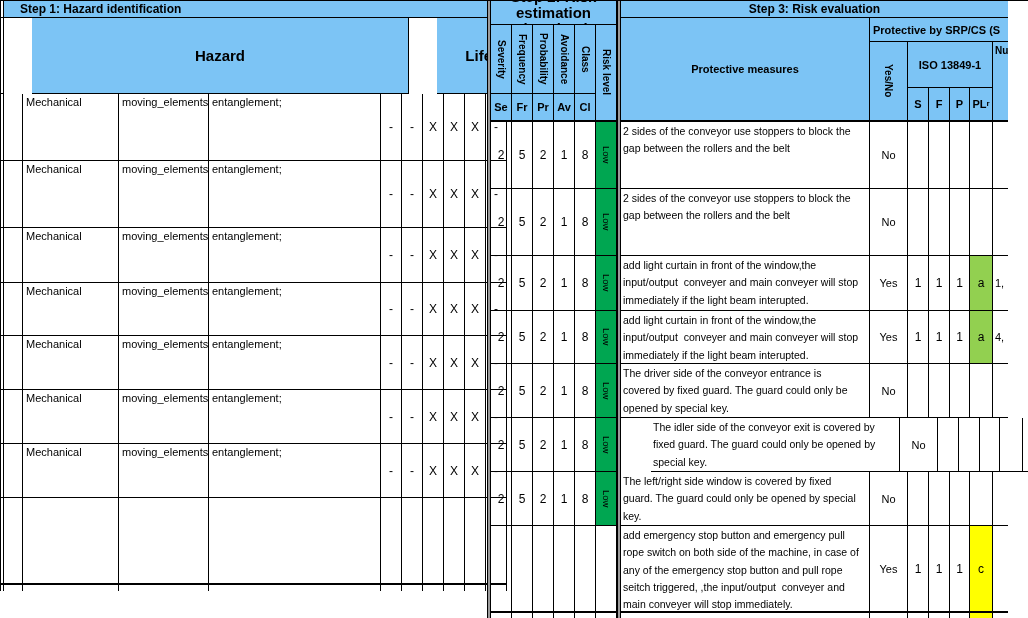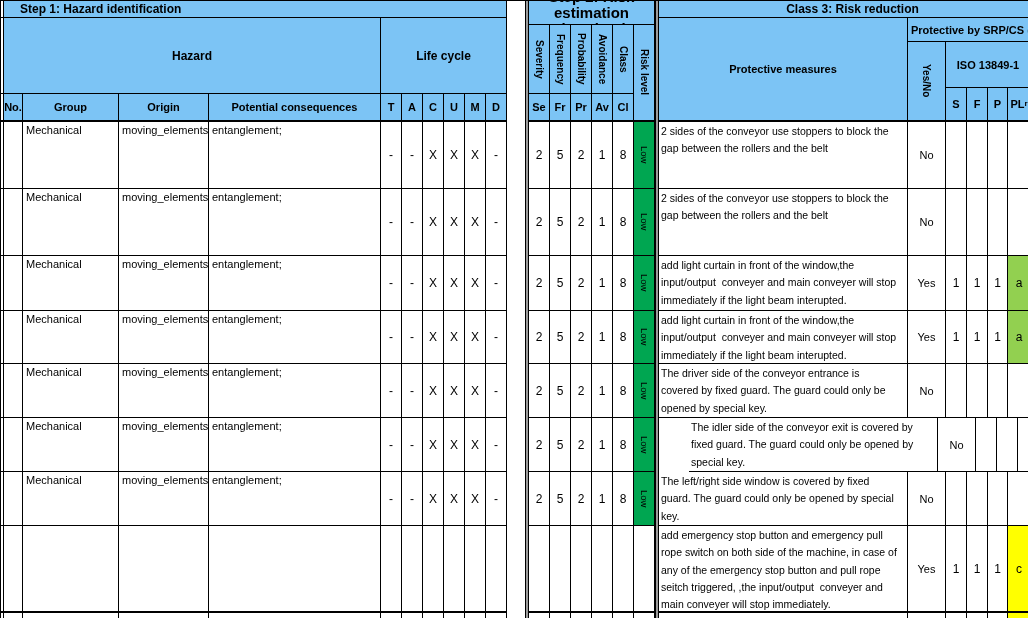--- a/index.html
+++ b/index.html
@@ -27,58 +27,45 @@
   .num{font-size:12px;}
   .meas{align-items:flex-start;justify-content:flex-start;text-align:left;
         white-space:pre;font-size:10.5px;line-height:17.3px;padding:1px 0 0 2px;}
   .vert{writing-mode:vertical-rl;}
   .vlab{font-size:10px;}
   .risk{font-size:9.5px;}
   .nu{justify-content:flex-start;padding-left:2px;font-size:11px;}
   .nuh{align-items:flex-start;justify-content:flex-start;padding:3px 0 0 2px;font-size:10px;}
   .step-title{justify-content:flex-start;text-align:left;padding-left:16px;font-size:12px;font-weight:bold;}
   .step-title-c{font-size:12px;font-weight:bold;}
-  .big{font-size:12px;}
+  .big{font-size:15px;margin-left:28px;}
   .preline{white-space:pre-line;line-height:16px;font-size:15px;}
   .srp{justify-content:flex-start;padding-left:3px;white-space:nowrap;}
   .plrh sub{font-size:8px;line-height:1;}
   .w15{width:15px}.w19{width:19px}.w20{width:20px}.w21{width:21px}.w23{width:23px}
   .w38{width:38px}.w85{width:85px}.w90{width:90px}.w96{width:96px}.w126{width:126px}
   .w138{width:138px}.w172{width:172px}.w249{width:249px}.w377{width:377px}
   .w387{width:387px}.w503{width:503px}
   .h17{height:17px}.h24{height:24px}.h28{height:28px}.h34{height:34px}.h46{height:46px}
   .h69{height:69px}.h76{height:76px}.h80{height:80px}.h97{height:97px}.h104{height:104px}
 </style>
 </head>
 <body>
 
 <div class="sheet">
 
-  <div class="region" style="width:525px">
+  <div class="region" style="width:487px">
     <div class="row h17">
       <div class="c sliver h17"></div>
       <div class="c w503 h17 hd step-title">Step 1: Hazard identification</div>
     </div>
     <div class="row h76">
       <div class="c sliver h76"></div>
       <div class="c w377 h76 hd big">Hazard</div>
       <div class="c w126 h76 hd big">Life cycle</div>
-    </div>
-    <div class="row h28">
-      <div class="c sliver h28 b2"></div>
-      <div class="c w19 h28 hd b2">No.</div>
-      <div class="c w96 h28 hd b2">Group</div>
-      <div class="c w90 h28 hd b2">Origin</div>
-      <div class="c w172 h28 hd b2">Potential consequences</div>
-      <div class="c w21 h28 hd b2">T</div>
-      <div class="c w21 h28 hd b2">A</div>
-      <div class="c w21 h28 hd b2">C</div>
-      <div class="c w21 h28 hd b2">U</div>
-      <div class="c w21 h28 hd b2">M</div>
-      <div class="c w21 h28 hd b2">D</div>
     </div>
     <div id="reg1rows">
         <div class="row" style="height: 67px;">
           <div class="c sliver"></div>
           <div class="c w19 num"></div>
           <div class="c w96 tl">Mechanical</div>
           <div class="c w90 tl">moving_elements</div>
           <div class="c w172 tl">entanglement;</div>
           <div class="c w21 num">-</div>
           <div class="c w21 num">-</div>
@@ -297,21 +284,21 @@
           <div class="c w21 num noB"></div>
           <div class="c w21 vert risk noB"></div>
         </div>
       </div>
   </div>
 
   <div class="sep"></div>
 
   <div class="region" style="width:387px">
     <div class="row h17">
-      <div class="c w387 h17 hd step-title-c noR">Class 3: Risk reduction</div>
+      <div class="c w387 h17 hd step-title-c noR">Step 3: Risk evaluation</div>
     </div>
     <div class="row h104">
       <div class="c w249 h104 hd b2">Protective measures</div>
       <div class="col w138">
         <div class="c w138 h24 hd srp noR">Protective by SRP/CS (S</div>
         <div class="row h80">
           <div class="c w38 h80 hd vert vlab b2">Yes/No</div>
           <div class="col w85">
             <div class="c w85 h46 hd">ISO 13849-1</div>
             <div class="row h34">

